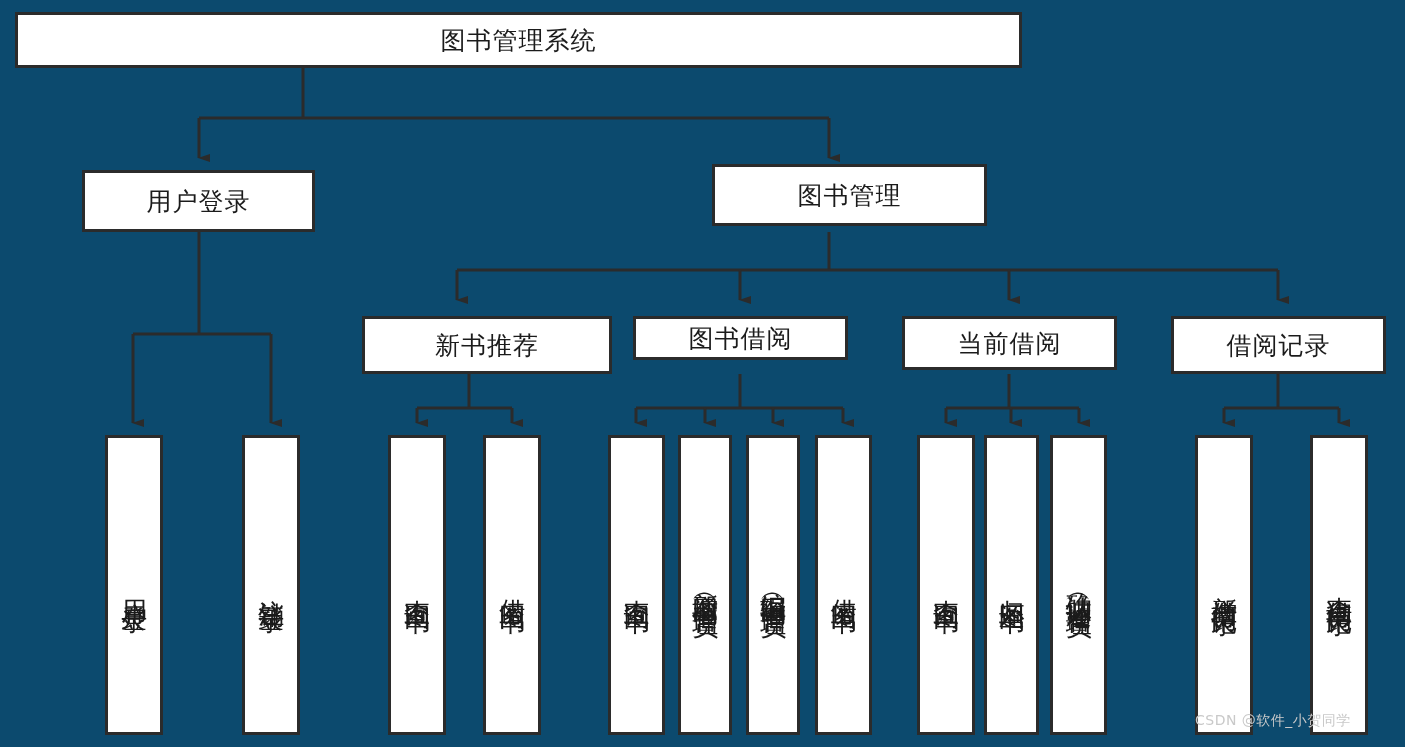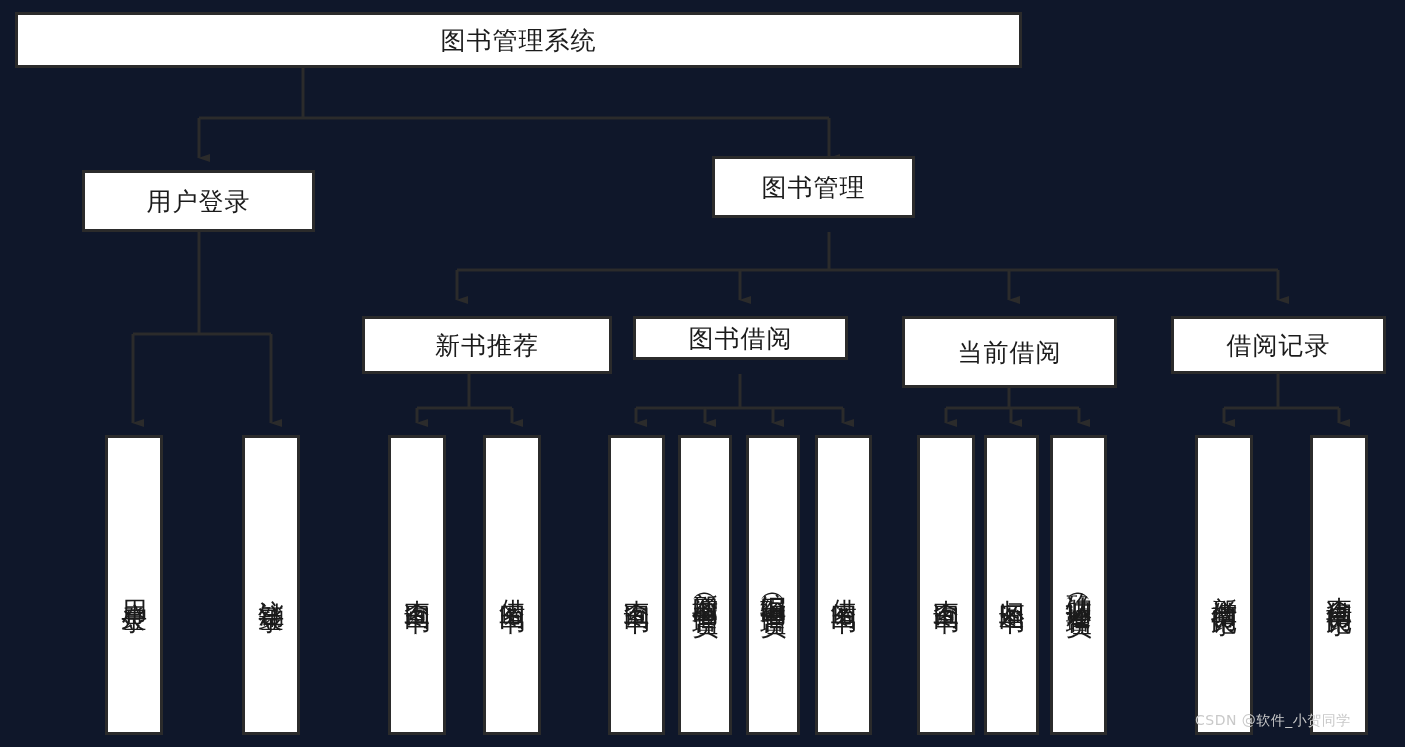--- a/index.html
+++ b/index.html
@@ -1,20 +1,20 @@
 <!DOCTYPE html>
 <html><head>
 <meta charset="utf-8">
 <style>
   html,body{margin:0;padding:0;background:#ffffff;}
   body{
     width:1405px;height:747px;overflow:hidden;
     font-family:"DejaVu Sans","Liberation Sans",sans-serif;
   }
-  #stage{position:relative;width:1405px;height:747px;background:#0f172a;}
+  #stage{position:relative;width:1405px;height:747px;background:#0c4a6e;}
   svg#wires{position:absolute;left:0;top:0;width:1405px;height:747px;}
   .node{
     position:absolute;
     box-sizing:border-box;
     background:#ffffff;
     border:3px solid #2b2b2b;
     display:flex;
     align-items:center;
     justify-content:center;
     color:#1b1b1b;
@@ -99,31 +99,31 @@
     </g>
   </svg>
 
   <div class="node h root" style="left:15px;top:12px;width:1007px;height:56px;">
     <span>图书管理系统</span>
   </div>
 
   <div class="node h" style="left:82px;top:170px;width:233px;height:62px;">
     <span>用户登录</span>
   </div>
-  <div class="node h" style="left:712px;top:156px;width:203px;height:62px;">
+  <div class="node h" style="left:712px;top:164px;width:275px;height:62px;">
     <span>图书管理</span>
   </div>
 
   <div class="node h" style="left:362px;top:316px;width:250px;height:58px;">
     <span>新书推荐</span>
   </div>
   <div class="node h" style="left:633px;top:316px;width:215px;height:44px;">
     <span>图书借阅</span>
   </div>
-  <div class="node h" style="left:902px;top:316px;width:215px;height:72px;">
+  <div class="node h" style="left:902px;top:316px;width:215px;height:54px;">
     <span>当前借阅</span>
   </div>
   <div class="node h" style="left:1171px;top:316px;width:215px;height:58px;">
     <span>借阅记录</span>
   </div>
 
   <div class="node v" style="left:105px;top:435px;width:58px;height:300px;">
     <span class="vtxt">用户登录</span>
   </div>
   <div class="node v" style="left:242px;top:435px;width:58px;height:300px;">

